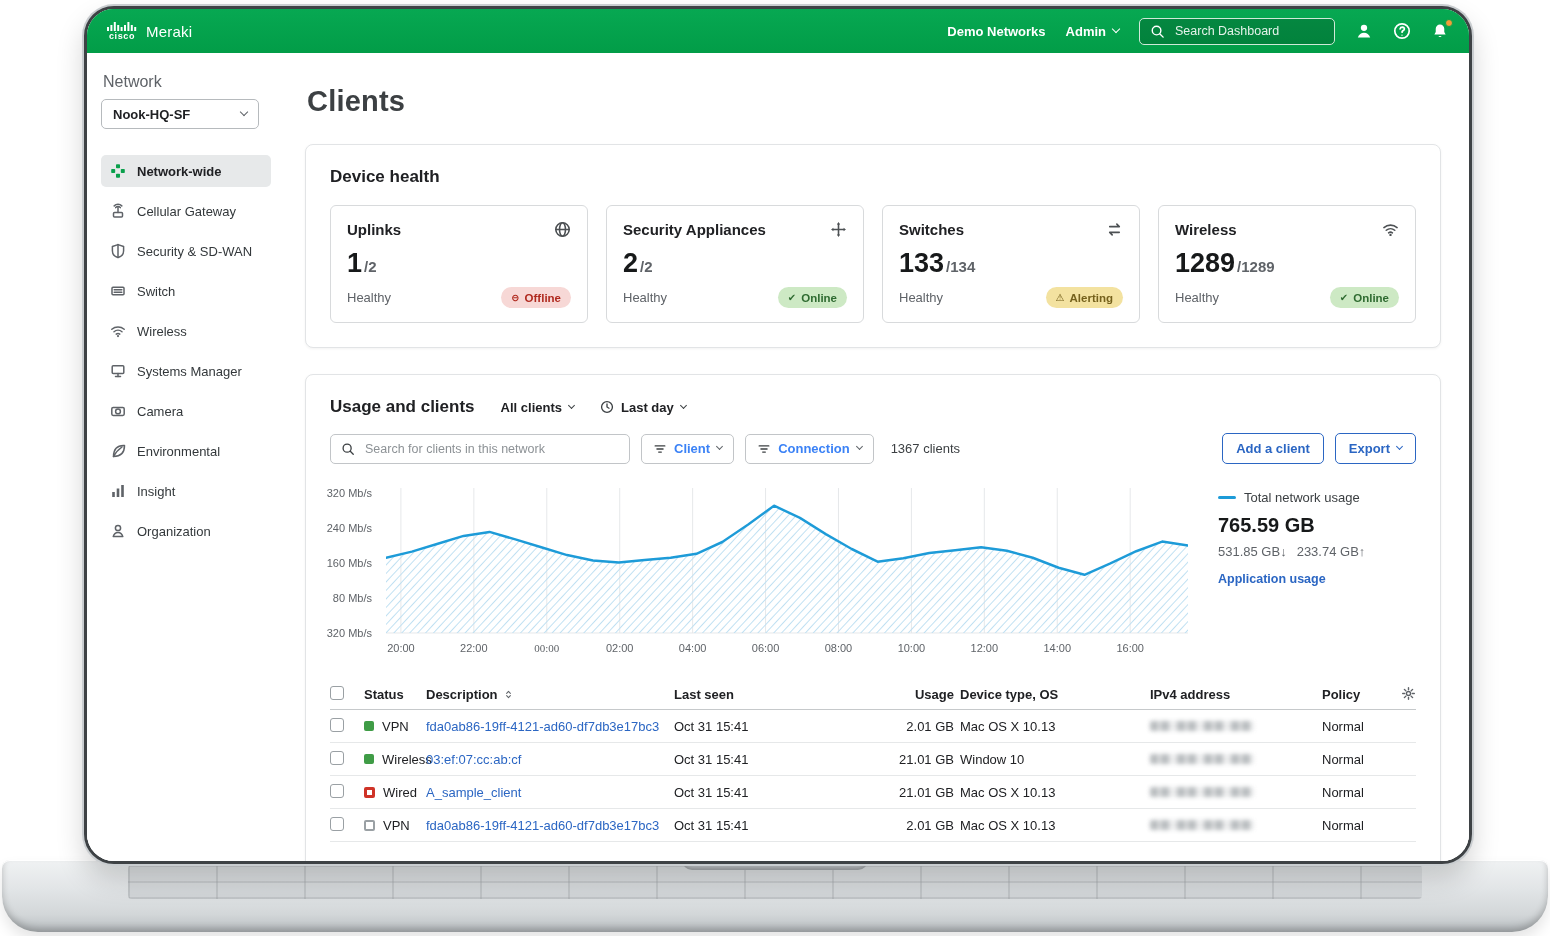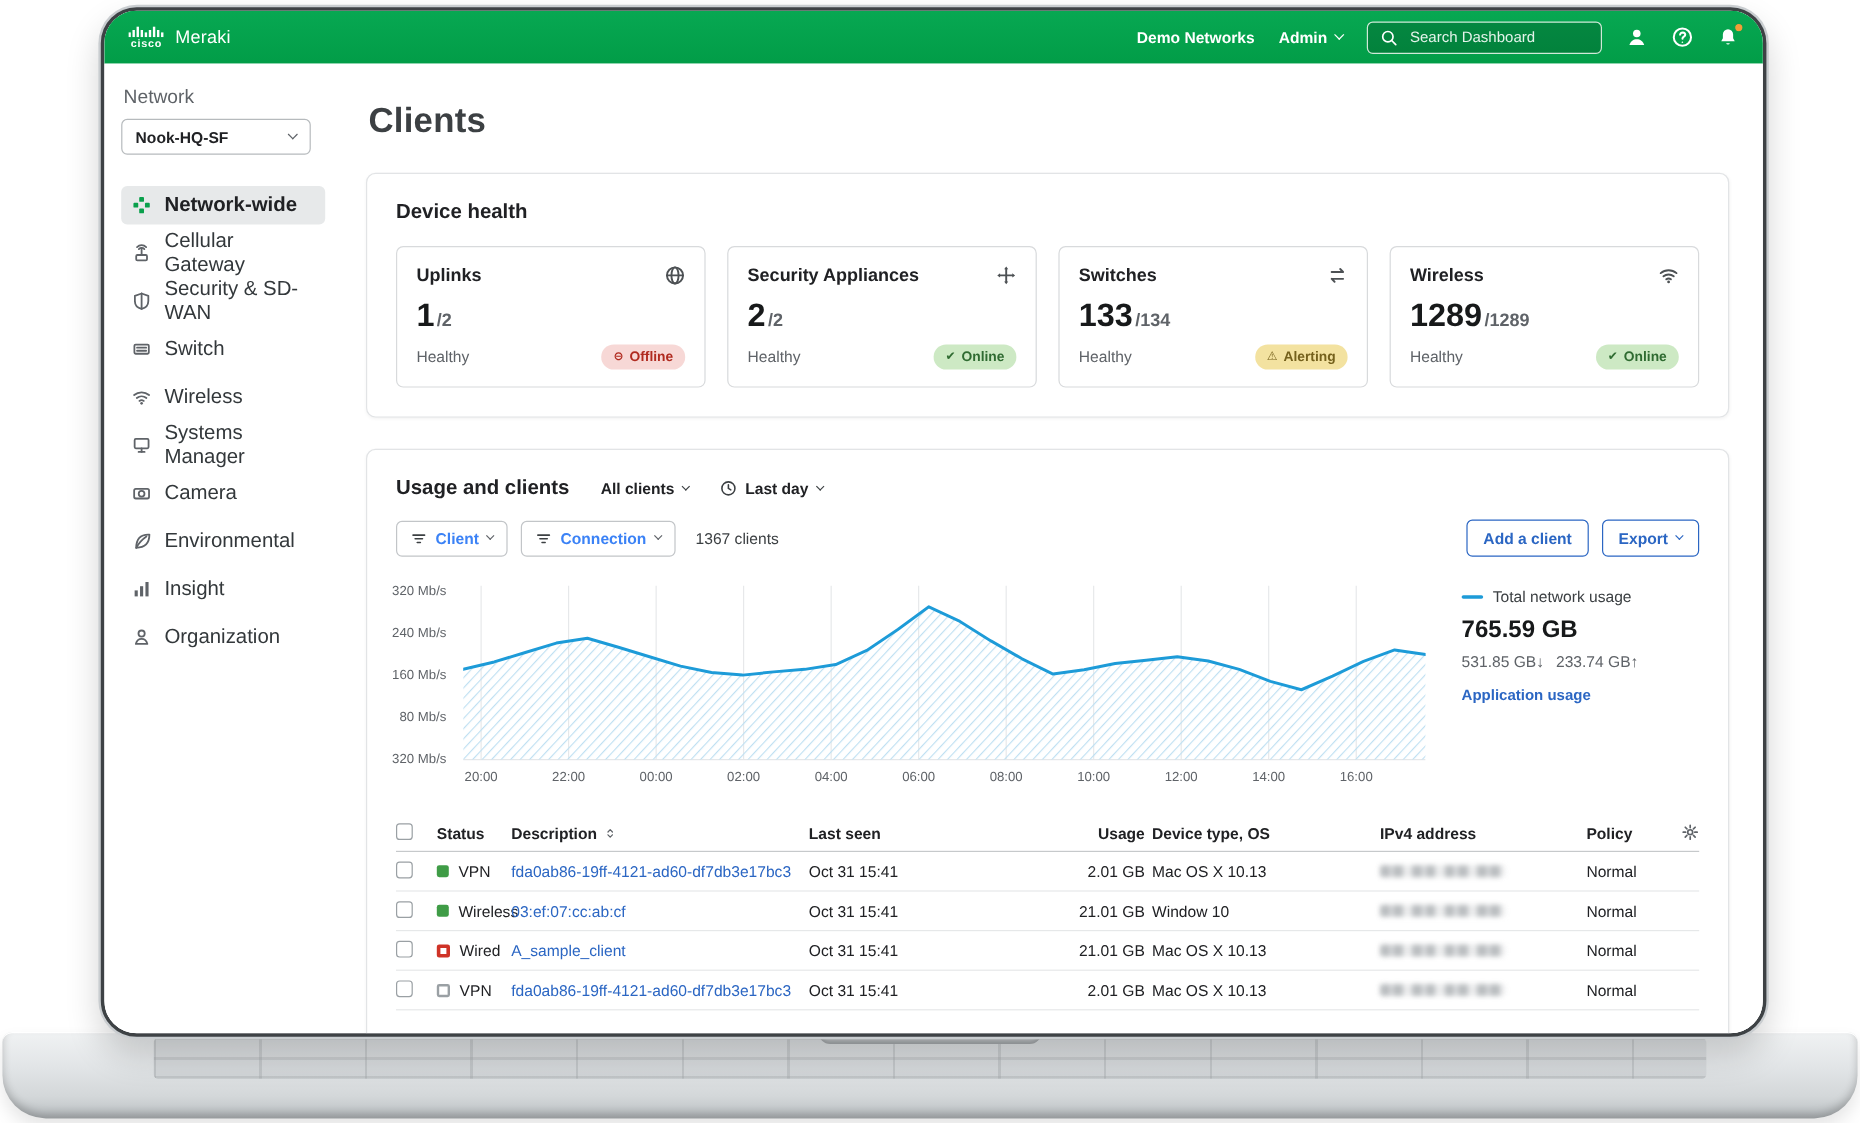--- a/index.html
+++ b/index.html
@@ -50,21 +50,21 @@
   
   .app-body { flex:1; display:flex; min-height:0; background:#fff; }
   .sidebar { width:196px; flex:0 0 auto; padding:20px 12px 0 14px; }
   .net-label { font-size:16px; color:#5f6368; margin-left:2px; }
   .net-select { margin-top:8px; width:158px; height:30px; display:flex; align-items:center; justify-content:space-between;
     padding:0 11px; background:#fff; border:1px solid #b6babd; border-radius:5px; font-size:13px; font-weight:600;
     color:#202124; cursor:pointer; font-family:inherit; }
   .net-select .chev { color:#5f6368; }
   #side-nav { margin-top:26px; display:flex; flex-direction:column; gap:8px; }
   .side-item { display:flex; align-items:center; gap:11px; height:32px; padding:0 9px; border-radius:5px;
-    font-size:17px; color:#33383b; cursor:pointer; }
+    font-size:13px; color:#33383b; cursor:pointer; }
   .side-item.active { background:#e7e9ea; font-weight:700; color:#202124; }
   .side-ic { width:16px; height:16px; color:#5f6368; flex:0 0 auto; }
   .side-item.active .side-ic { color:#0aa04c; }
 
   
   .main { flex:1; min-width:0; padding:0 28px 0 22px; overflow:hidden; }
   .page-title { margin:32px 0 0 2px; font-size:29px; font-weight:700; color:#3c4043; letter-spacing:.2px; }
   .card-block { margin-top:26px; background:#fff; border:1px solid #e2e4e6; border-radius:8px;
     box-shadow:0 1px 3px rgba(0,0,0,.05); padding:22px 24px 24px; }
   .card-block h2 { margin:0; font-size:17px; font-weight:700; color:#202124; }
@@ -417,20 +417,29 @@
                       <circle cx="8" cy="8" r="6.2"></circle>
                       <path d="M8 4.6V8l2.3 1.4"></path>
                     </svg>
                   </span>
                 <span>Last day</span>
                 <span class="chev"></span>
               </button>
             </div>
 
             <div class="controls-row">
+              <label class="client-search">
+                <span class="icon14">
+                    <svg viewBox="0 0 16 16" fill="none" stroke="currentColor" stroke-width="1.5" stroke-linecap="round" stroke-linejoin="round">
+                      <circle cx="7" cy="7" r="4.6"></circle>
+                      <line x1="10.6" y1="10.6" x2="14" y2="14"></line>
+                    </svg>
+                  </span>
+                <input placeholder="Search for clients in this network" style="">
+              </label>
               <button class="pill">
                 <span class="icon14">
                     <svg viewBox="0 0 16 16" fill="none" stroke="currentColor" stroke-width="1.5" stroke-linecap="round" stroke-linejoin="round">
                       <line x1="2.5" y1="4.5" x2="13.5" y2="4.5"></line>
                       <line x1="4.5" y1="8" x2="11.5" y2="8"></line>
                       <line x1="6.5" y1="11.5" x2="9.5" y2="11.5"></line>
                     </svg>
                   </span>
                 <span>Client</span>
                 <span class="chev"></span>
@@ -482,21 +491,21 @@
                       <line x1="641.6" y1="0" x2="641.6" y2="145" stroke="#e5e7e9" stroke-width="1"></line>
                       <line x1="719.8000000000001" y1="0" x2="719.8000000000001" y2="145" stroke="#e5e7e9" stroke-width="1"></line>
                       <line x1="798" y1="0" x2="798" y2="145" stroke="#e5e7e9" stroke-width="1"></line>
                       <line x1="0" y1="145" x2="860" y2="145" stroke="#e5e7e9" stroke-width="1"></line>
                       <path d="M0.0 69.8 L27.7 63.6 L55.5 55.8 L83.2 47.9 L111.0 43.9 L138.7 51.4 L166.5 59.3 L194.2 67.1 L221.9 72.4 L249.7 74.6 L277.4 71.9 L305.2 69.8 L332.9 65.8 L360.6 54.0 L388.4 36.5 L416.1 17.7 L443.9 29.9 L471.6 46.1 L499.4 61.0 L527.1 73.7 L554.8 70.2 L582.6 64.9 L610.3 62.3 L638.1 59.3 L665.8 62.8 L693.5 69.8 L721.3 79.8 L749.0 86.8 L776.8 75.4 L804.5 63.2 L832.3 53.6 L860.0 57.5 L860 145 L0 145 Z" fill="url(#hatch)" stroke="none"></path>
                       <path d="M0.0 69.8 L27.7 63.6 L55.5 55.8 L83.2 47.9 L111.0 43.9 L138.7 51.4 L166.5 59.3 L194.2 67.1 L221.9 72.4 L249.7 74.6 L277.4 71.9 L305.2 69.8 L332.9 65.8 L360.6 54.0 L388.4 36.5 L416.1 17.7 L443.9 29.9 L471.6 46.1 L499.4 61.0 L527.1 73.7 L554.8 70.2 L582.6 64.9 L610.3 62.3 L638.1 59.3 L665.8 62.8 L693.5 69.8 L721.3 79.8 L749.0 86.8 L776.8 75.4 L804.5 63.2 L832.3 53.6 L860.0 57.5" fill="none" stroke="#1d9bd8" stroke-width="2.5" stroke-linejoin="round" stroke-linecap="round"></path>
                     </svg>
                   <div class="xlabels" id="xlabels">
                       <span style="left: 1.86047%;">20:00</span>
                       <span style="left: 10.9535%;">22:00</span>
-                      <span style="left: 20.0465%;">00:00</span>
+                      <span style="left: 20.0465%; font-family: Liberation Serif, serif;">00:00</span>
                       <span style="left: 29.1395%;">02:00</span>
                       <span style="left: 38.2326%;">04:00</span>
                       <span style="left: 47.3256%;">06:00</span>
                       <span style="left: 56.4186%;">08:00</span>
                       <span style="left: 65.5116%;">10:00</span>
                       <span style="left: 74.6047%;">12:00</span>
                       <span style="left: 83.6977%;">14:00</span>
                       <span style="left: 92.7907%;">16:00</span>
                     </div>
                 </div>

